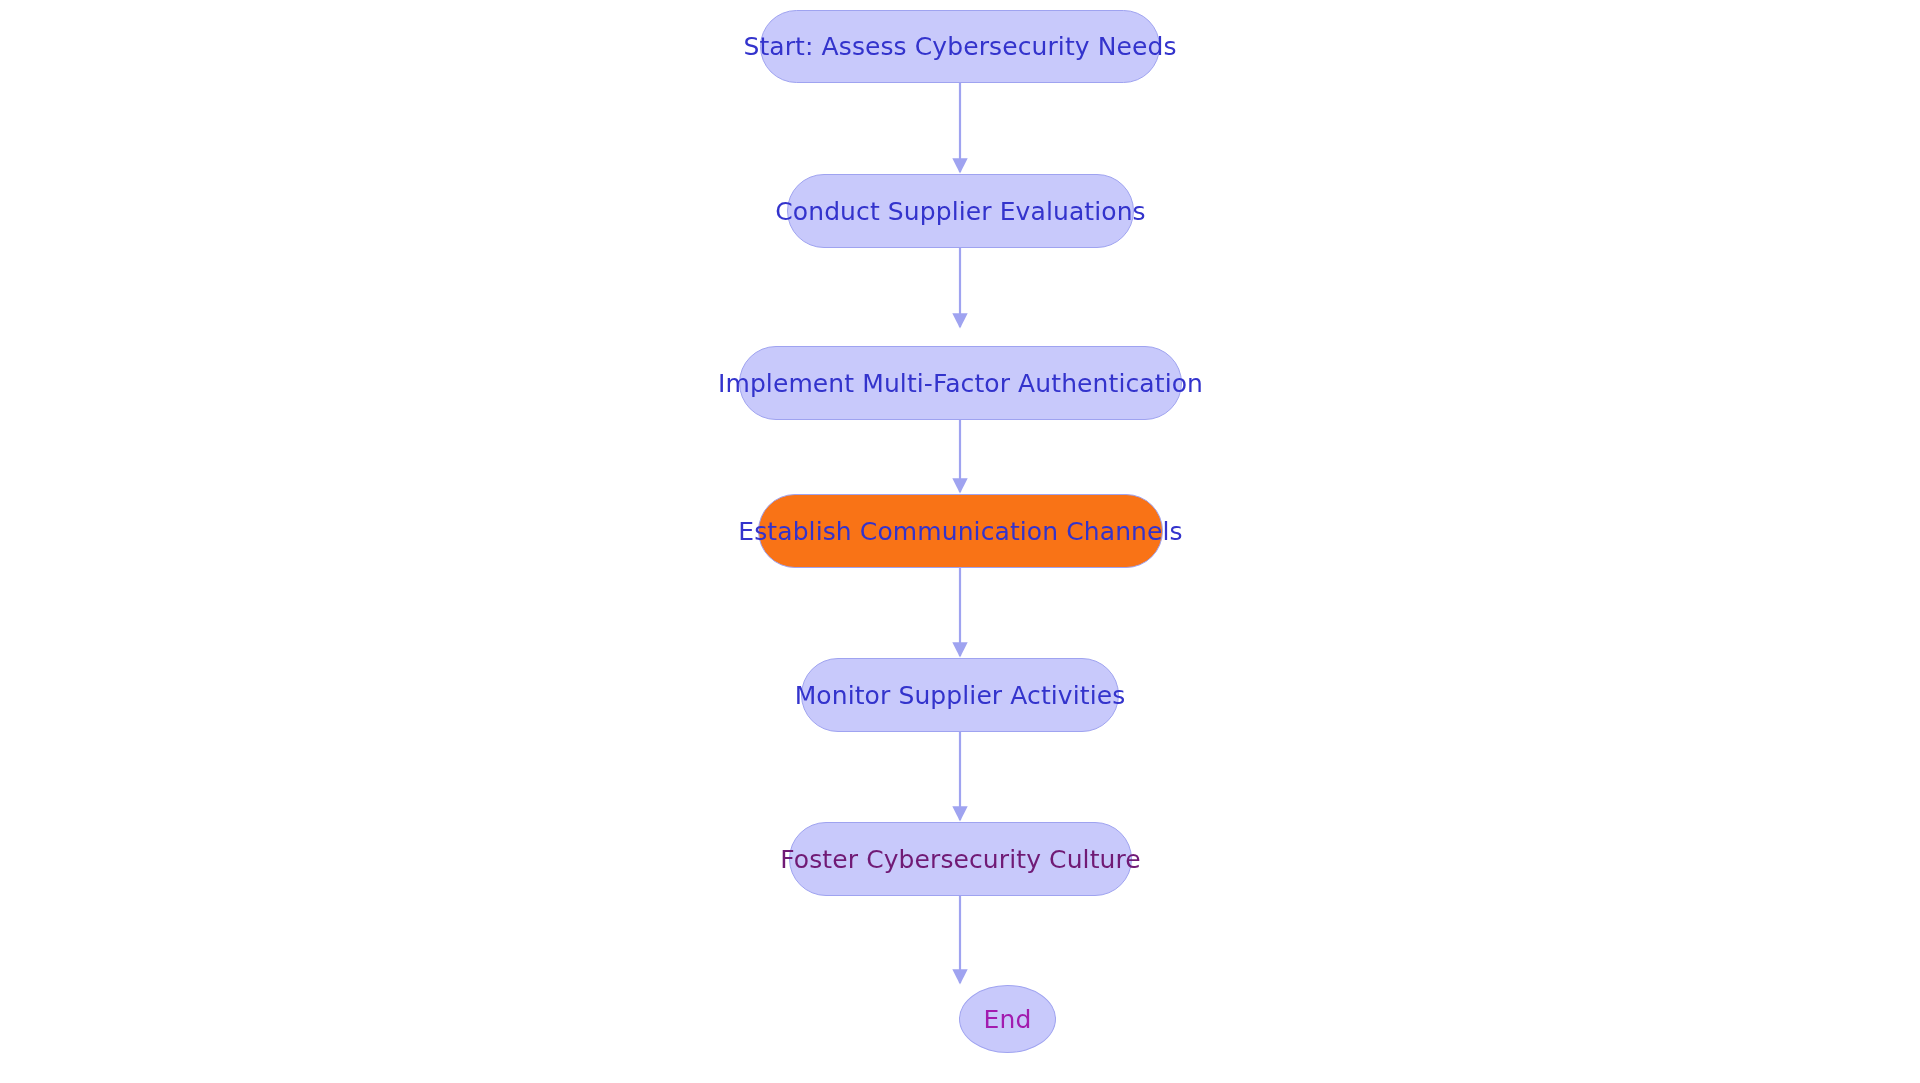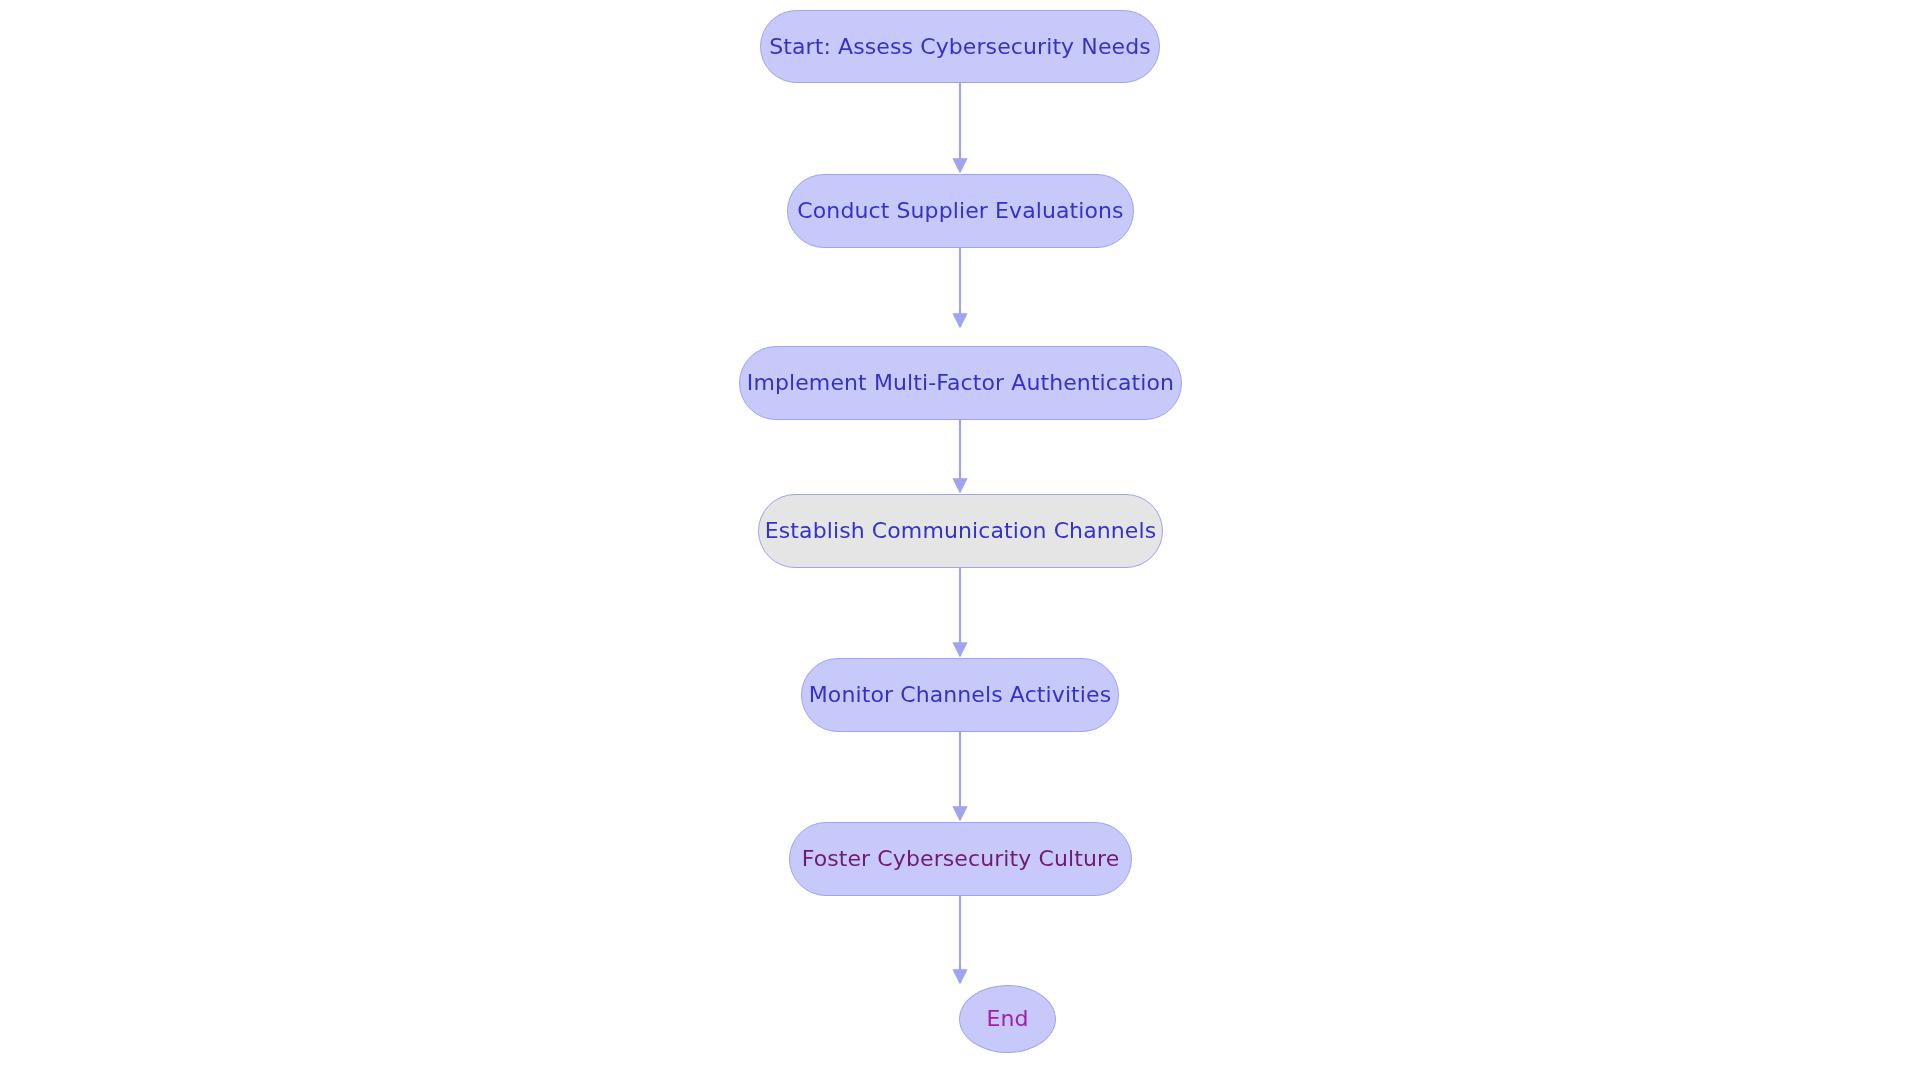--- a/index.html
+++ b/index.html
@@ -30,21 +30,21 @@
   }
   .node {
     position: absolute;
     box-sizing: border-box;
     display: flex;
     align-items: center;
     justify-content: center;
     background: #c8c9fb;
     border: 1.4px solid #9fa3f0;
     color: #3333cc;
-    font-size: 22px;
+    font-size: 25px;
     font-weight: 400;
     letter-spacing: 0.1px;
     white-space: nowrap;
     line-height: 1;
   }
   .node.stadium {
     border-radius: 999px;
   }
   .node.circle {
     border-radius: 50%;
@@ -89,25 +89,25 @@
   <div id="node-layer">
       <div class="node stadium" style="left: 760px; top: 10px; width: 400px; height: 73px; background: rgb(200, 201, 251); border-color: rgb(159, 163, 240); color: rgb(51, 51, 204);">
         <span class="node-label">Start: Assess Cybersecurity Needs</span>
       </div>
       <div class="node stadium" style="left: 787px; top: 174px; width: 347px; height: 74px; background: rgb(200, 201, 251); border-color: rgb(159, 163, 240); color: rgb(51, 51, 204);">
         <span class="node-label">Conduct Supplier Evaluations</span>
       </div>
       <div class="node stadium" style="left: 739px; top: 346px; width: 443px; height: 74px; background: rgb(200, 201, 251); border-color: rgb(159, 163, 240); color: rgb(51, 51, 204);">
         <span class="node-label">Implement Multi-Factor Authentication</span>
       </div>
-      <div class="node stadium" style="left: 758px; top: 494px; width: 405px; height: 74px; background: #e5e5e5; border-color: rgb(159, 163, 240); color: rgb(51, 51, 204);">
+      <div class="node stadium" style="left: 758px; top: 494px; width: 405px; height: 74px; background: #f97316; border-color: rgb(159, 163, 240); color: rgb(51, 51, 204);">
         <span class="node-label">Establish Communication Channels</span>
       </div>
       <div class="node stadium" style="left: 801px; top: 658px; width: 318px; height: 74px; background: rgb(200, 201, 251); border-color: rgb(159, 163, 240); color: rgb(51, 51, 204);">
-        <span class="node-label">Monitor Channels Activities</span>
+        <span class="node-label">Monitor Supplier Activities</span>
       </div>
       <div class="node stadium" style="left: 789px; top: 822px; width: 343px; height: 74px; background: rgb(200, 201, 251); border-color: rgb(159, 163, 240); color: #701a75;">
         <span class="node-label">Foster Cybersecurity Culture</span>
       </div>
       <div class="node circle" style="left: 959px; top: 985px; width: 97px; height: 68px; background: rgb(200, 201, 251); border-color: rgb(159, 163, 240); color: #a21caf;">
         <span class="node-label">End</span>
       </div>
     </div>
 
 </div>

